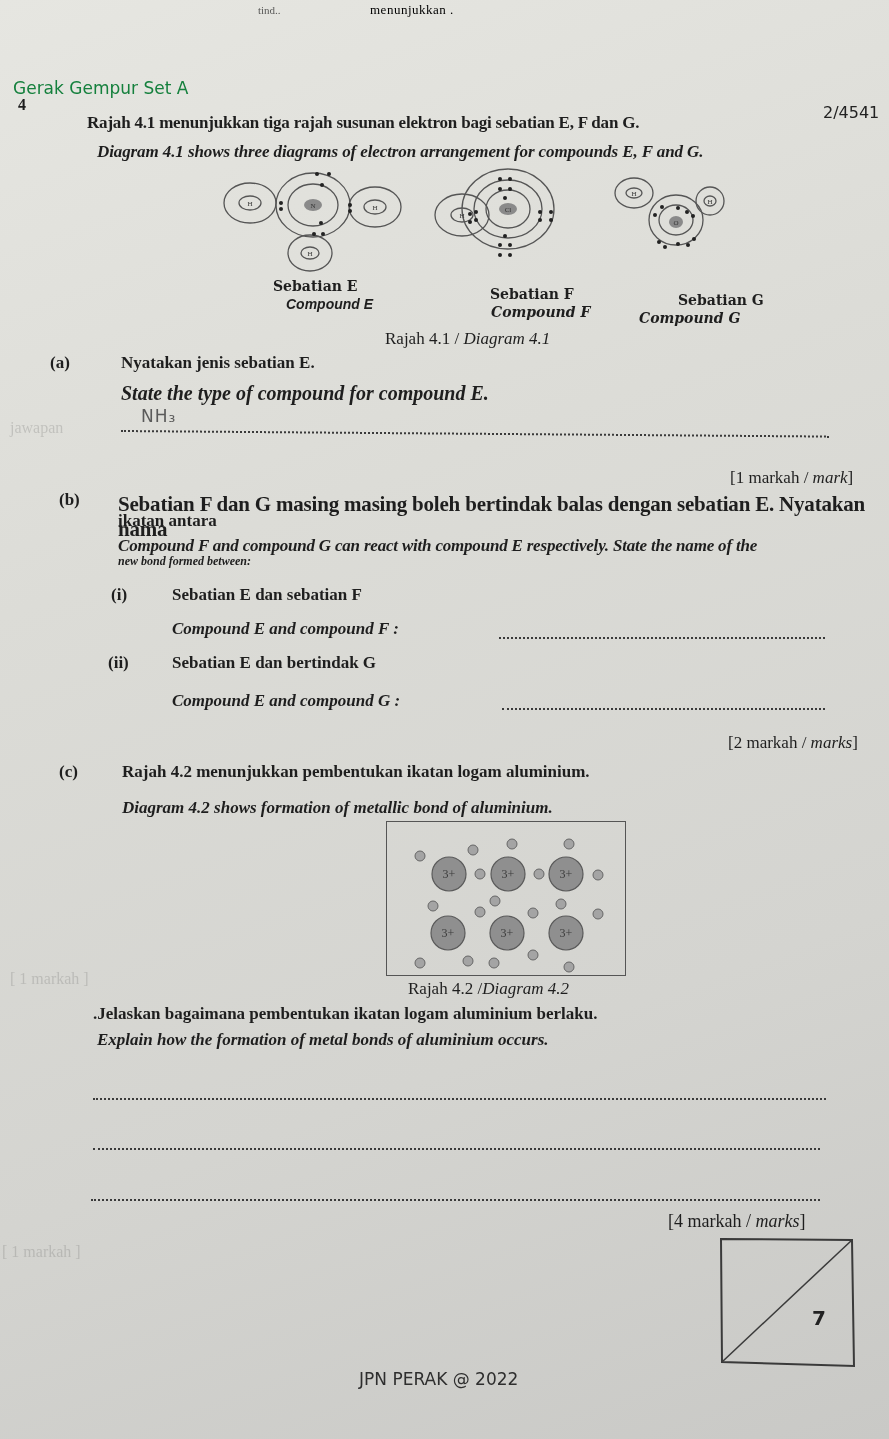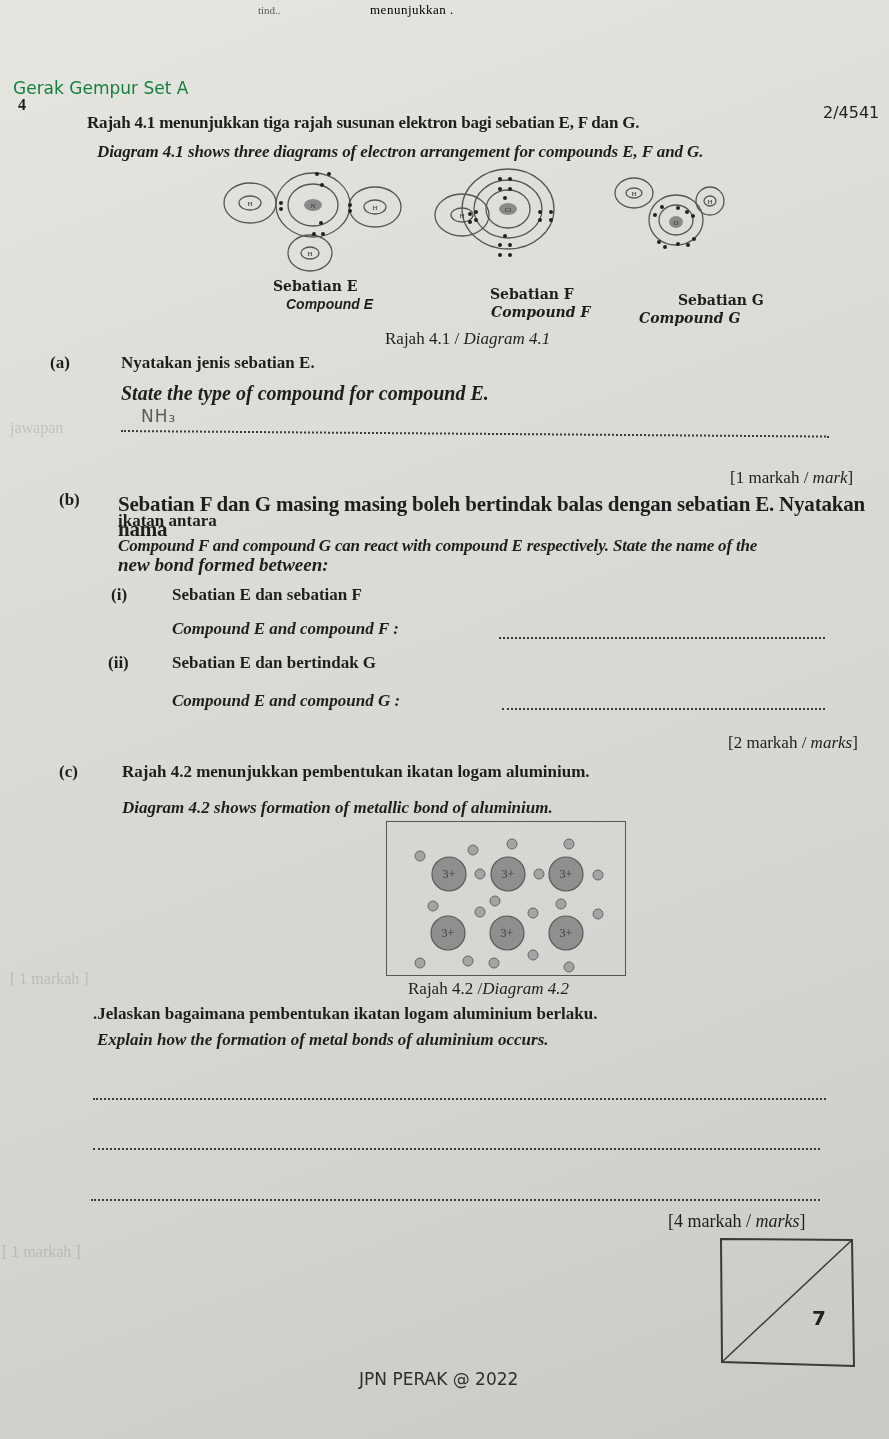--- a/index.html
+++ b/index.html
@@ -145,21 +145,21 @@
 <div class="abs sans" style="left:141px;top:406px;font-size:17px;color:#5a5a5a;letter-spacing:1px;">NH₃</div>
 <div class="dotline" style="left:121px;top:430px;width:708px;transform:rotate(0.45deg);transform-origin:left;"></div>
 <div class="abs marks" style="left:730px;top:468px;">
   <span>[1 markah / </span><span class="it">mark</span><span>]</span>
 </div>
 
 <div class="abs b" style="left:59px;top:490px;font-size:17px;">(b)</div>
 <div class="abs b" style="left:118px;top:492px;font-size:21px;letter-spacing:-0.2px;">Sebatian F dan G masing masing boleh bertindak balas dengan sebatian E. Nyatakan nama</div>
 <div class="abs b" style="left:118px;top:511px;font-size:17px;">ikatan antara</div>
 <div class="abs b it" style="left:118px;top:536px;font-size:17px;letter-spacing:-0.2px;">Compound F and compound G can react with compound E respectively. State the name of the</div>
-<div class="abs b it" style="left:118px;top:554px;font-size:19px;">new bond formed between:</div>
+<div class="abs b it" style="left:118px;top:554px;font-size:12px;">new bond formed between:</div>
 
 <div class="abs b" style="left:111px;top:585px;font-size:17px;">(i)</div>
 <div class="abs b" style="left:172px;top:585px;font-size:17px;">Sebatian E dan sebatian F</div>
 <div class="abs b it" style="left:172px;top:619px;font-size:17px;">Compound E and compound F  :</div>
 <div class="dotline" style="left:499px;top:637px;width:326px;"></div>
 
 <div class="abs b" style="left:108px;top:653px;font-size:17px;">(ii)</div>
 <div class="abs b" style="left:172px;top:653px;font-size:17px;">Sebatian E dan bertindak G</div>
 <div class="abs b it" style="left:172px;top:691px;font-size:17px;">Compound E and compound G  :</div>
 <div class="dotline" style="left:502px;top:708px;width:323px;"></div>

